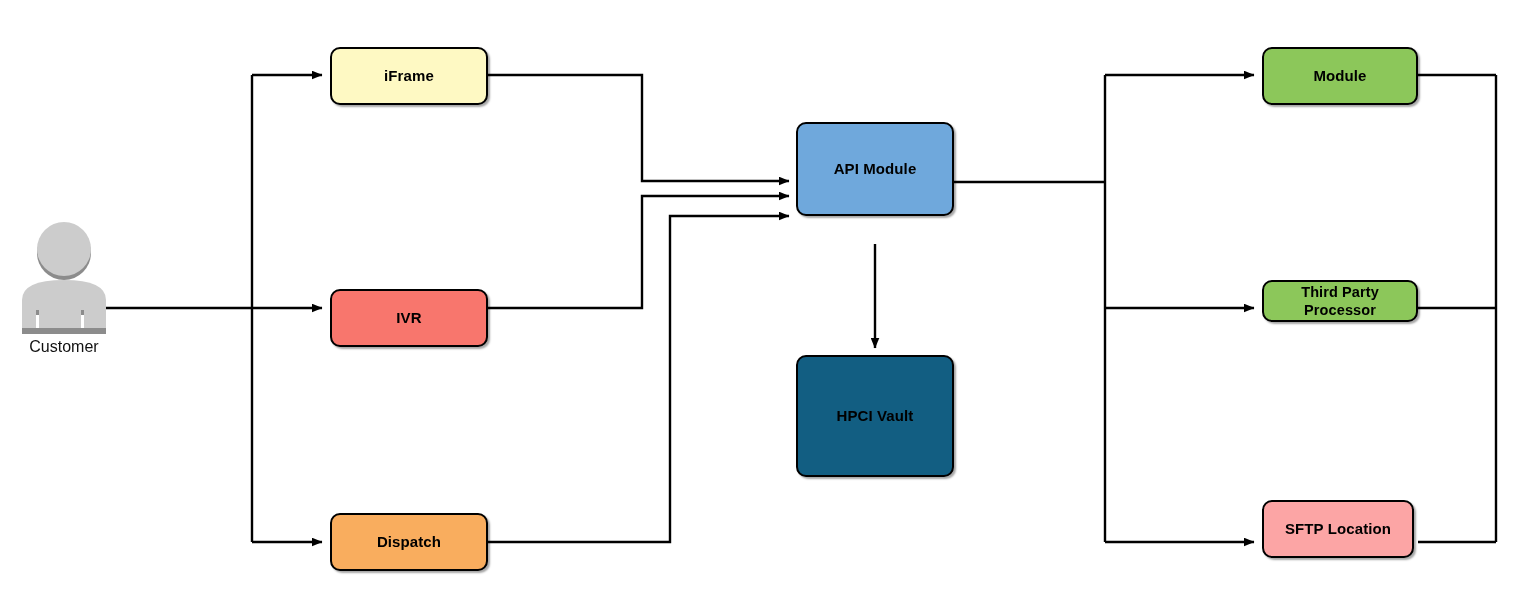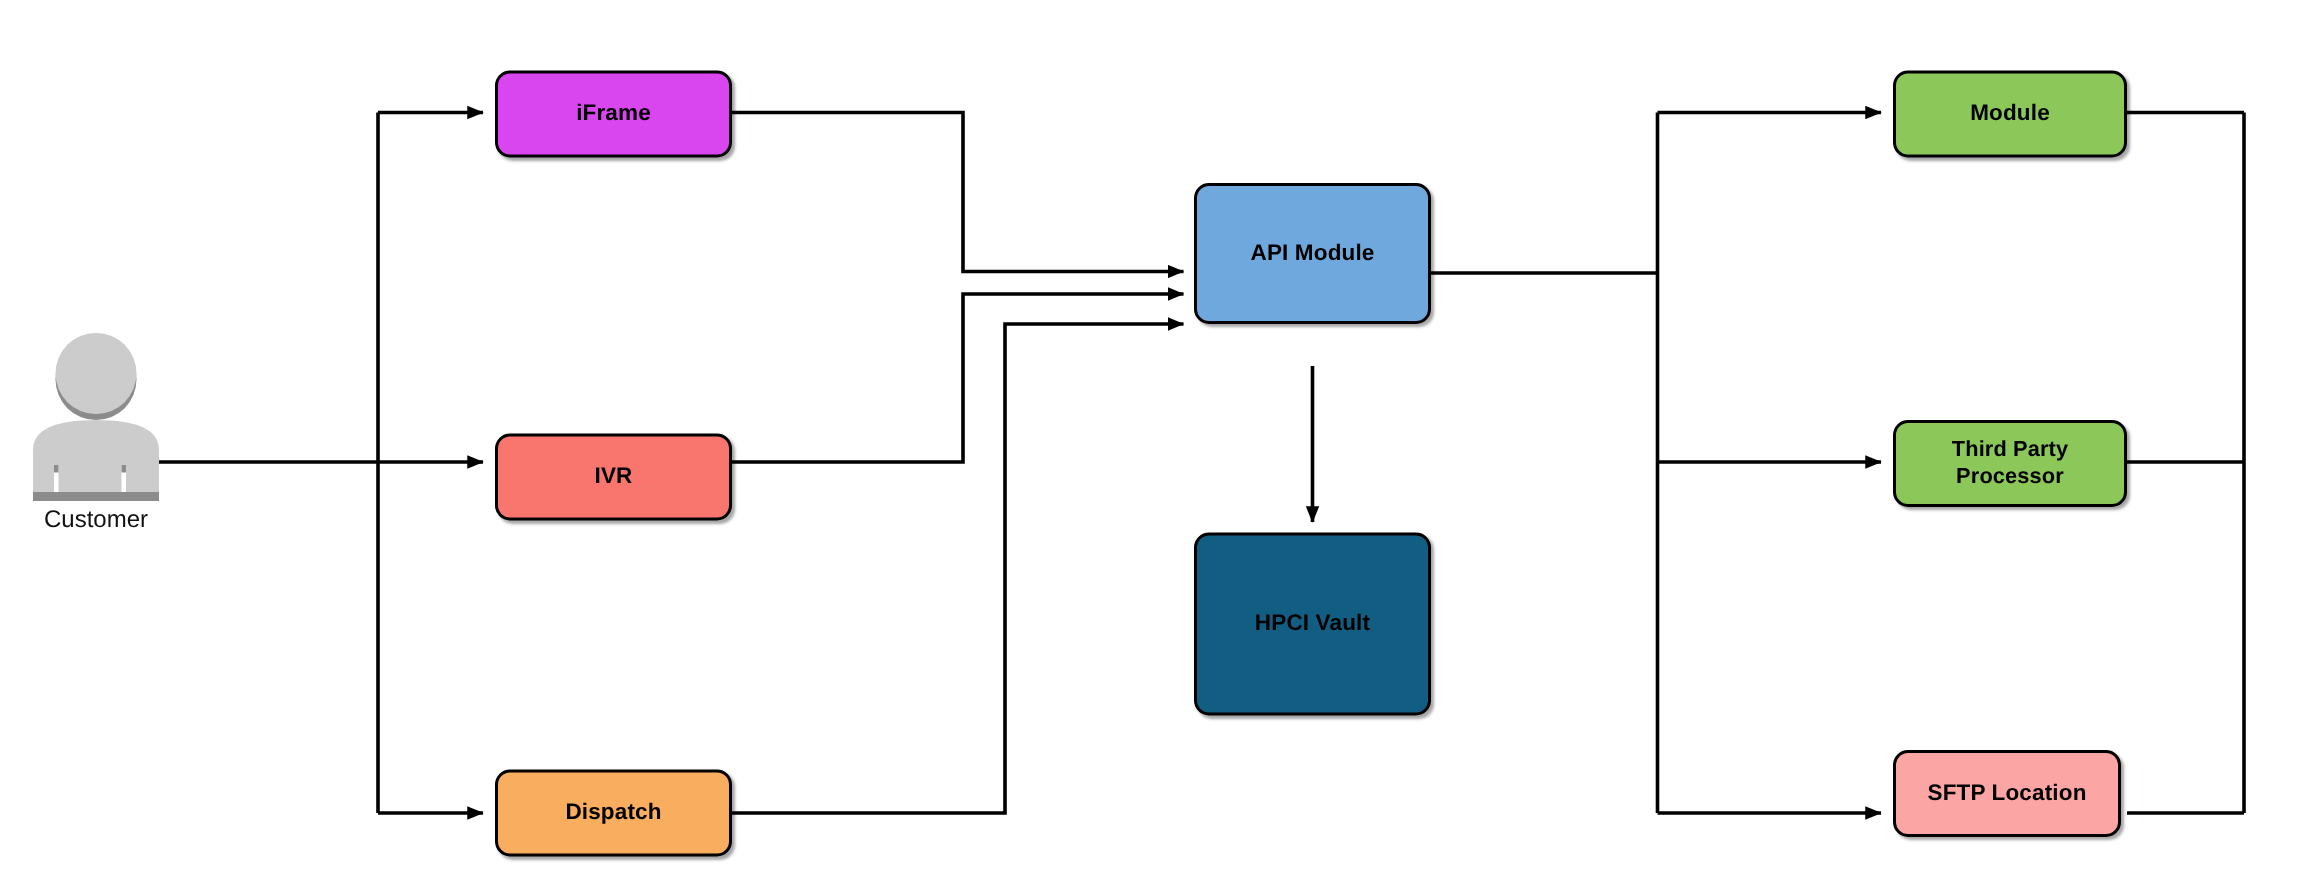--- a/index.html
+++ b/index.html
@@ -119,21 +119,21 @@
 
     <rect x="22" y="88" width="3" height="24" fill="#ffffff"></rect>
     <rect x="67" y="88" width="3" height="24" fill="#ffffff"></rect>
     <rect x="22" y="88" width="3" height="5" fill="#8c8c8c"></rect>
     <rect x="67" y="88" width="3" height="5" fill="#8c8c8c"></rect>
 
     <rect x="8" y="106" width="84" height="6" fill="#8c8c8c"></rect>
   </svg>
   <div class="actor-caption" style="left:-16px; top:338px;">Customer</div>
 
-  <div class="node" style="left:330px; top:47px; width:158px; height:58px; background:#d946ef;">
+  <div class="node" style="left:330px; top:47px; width:158px; height:58px; background:#fef9c3;">
     <span class="label">iFrame</span>
   </div>
 
   <div class="node" style="left:330px; top:289px; width:158px; height:58px; background:#f8766d;">
     <span class="label">IVR</span>
   </div>
 
   <div class="node" style="left:330px; top:513px; width:158px; height:58px; background:#f9ad5e;">
     <span class="label">Dispatch</span>
   </div>
@@ -143,21 +143,21 @@
   </div>
 
   <div class="node" style="left:796px; top:355px; width:158px; height:122px; background:#125e82;text-align:right;">
     <span class="label">HPCI Vault</span>
   </div>
 
   <div class="node" style="left:1262px; top:47px; width:156px; height:58px; background:#8cc75a;">
     <span class="label">Module</span>
   </div>
 
-  <div class="node node-small" style="left:1262px; top:280px; width:156px; height:58px; background:#8cc75a;">
+  <div class="node node-small" style="left:1262px; top:280px; width:156px; height:42px; background:#8cc75a;">
     <span class="label">Third Party Processor</span>
   </div>
 
   <div class="node" style="left:1262px; top:500px; width:152px; height:58px; background:#fca5a5;">
     <span class="label">SFTP Location</span>
   </div>
 
 </div>
 
 </body></html>

